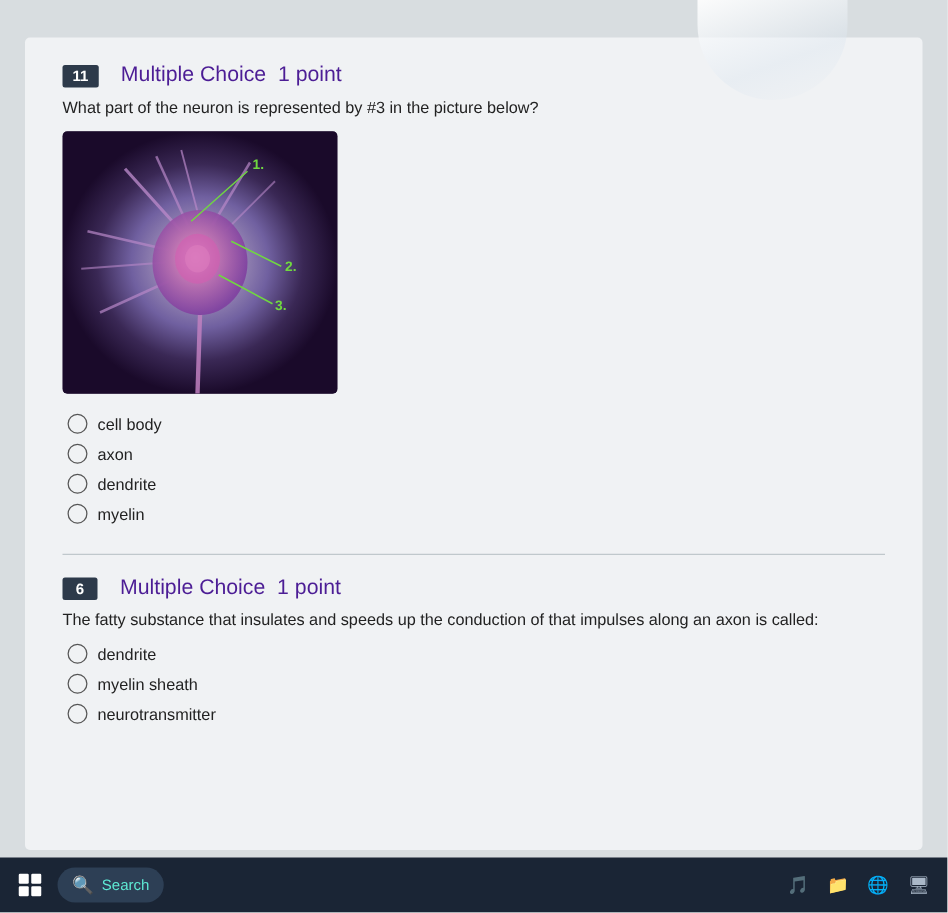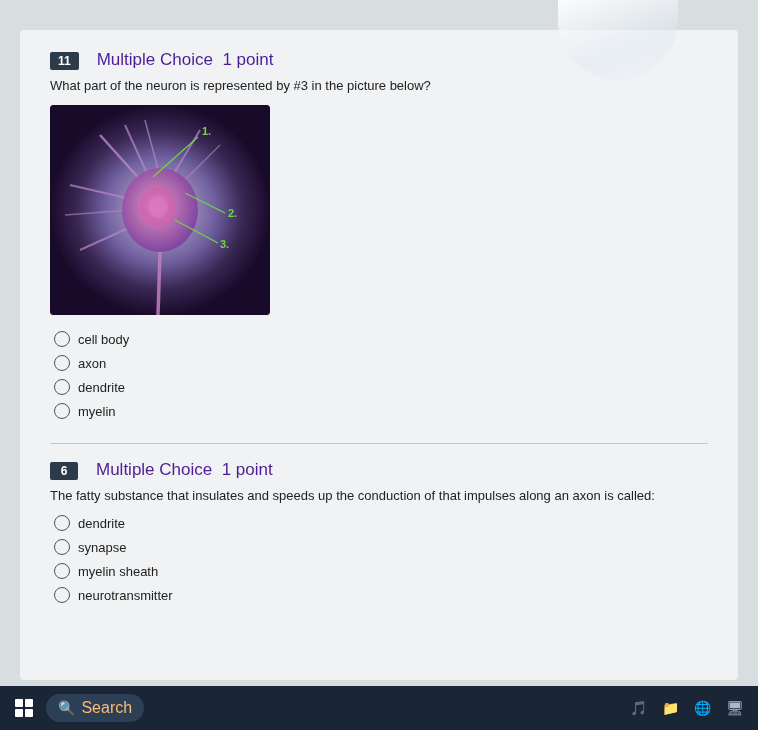--- a/index.html
+++ b/index.html
@@ -176,22 +176,22 @@
       padding: 4px 12px;
       height: 28px;
     }
 
     .search-icon-taskbar {
       color: #aab8c8;
       font-size: 14px;
     }
 
     .taskbar-search-text {
-      color: #fdba74;
-      font-size: 16px;
+      color: #5eead4;
+      font-size: 12px;
     }
 
     .taskbar-icons {
       margin-left: auto;
       display: flex;
       align-items: center;
       gap: 6px;
     }
 
     .taskbar-icon {
@@ -306,24 +306,20 @@
       </div>
       <p class="question-text">The fatty substance that insulates and speeds up the conduction of that impulses along an axon is called:</p>
 
       <ul class="options-list">
         <li class="option-item">
           <div class="radio-circle"></div>
           <span class="option-label">dendrite</span>
         </li>
         <li class="option-item">
           <div class="radio-circle"></div>
-          <span class="option-label">synapse</span>
-        </li>
-        <li class="option-item">
-          <div class="radio-circle"></div>
           <span class="option-label">myelin sheath</span>
         </li>
         <li class="option-item">
           <div class="radio-circle"></div>
           <span class="option-label">neurotransmitter</span>
         </li>
       </ul>
     </div>
 
   </div>

